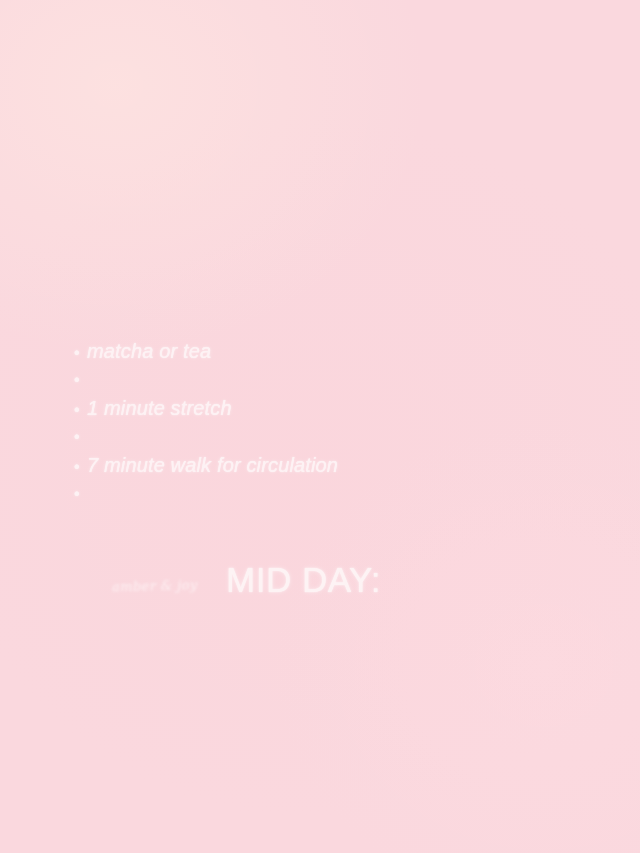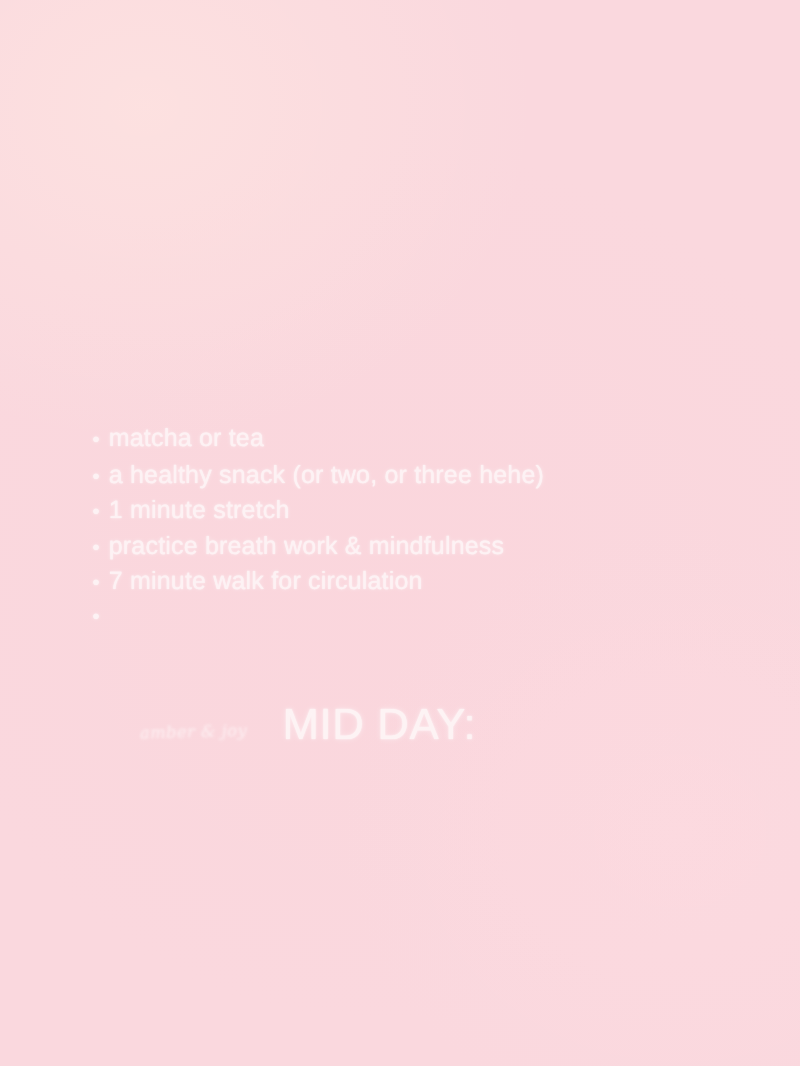--- a/index.html
+++ b/index.html
@@ -113,49 +113,48 @@
 
   .bullet {
     width: 13px;
     flex: 0 0 13px;
     font-size: 16px;
     color: #fdf2f4;
   }
 
   .item-text {
     flex: 0 0 auto;
+    font-style: italic;
   }
 </style>
 </head>
 <body>
 
 <div id="canvas">
   <div id="content">
 
     <div class="title-row">
       <div class="watermark">amber &amp; joy</div>
       <div class="title">MID DAY:</div>
     </div>
 
     <ul class="list">
       <li class="list-item">
         <span class="bullet">•</span>
         <span class="item-text">matcha or tea</span>
       </li>
       <li class="list-item">
         <span class="bullet">•</span>
-        <span class="item-text">a healthy snack (or two, or three hehe)</span>
       </li>
       <li class="list-item">
         <span class="bullet">•</span>
         <span class="item-text">1 minute stretch</span>
       </li>
       <li class="list-item">
         <span class="bullet">•</span>
-        <span class="item-text">practice breath work &amp; mindfulness</span>
       </li>
       <li class="list-item">
         <span class="bullet">•</span>
         <span class="item-text">7 minute walk for circulation</span>
       </li>
       <li class="list-item">
         <span class="bullet">•</span>
       </li>
     </ul>
 

